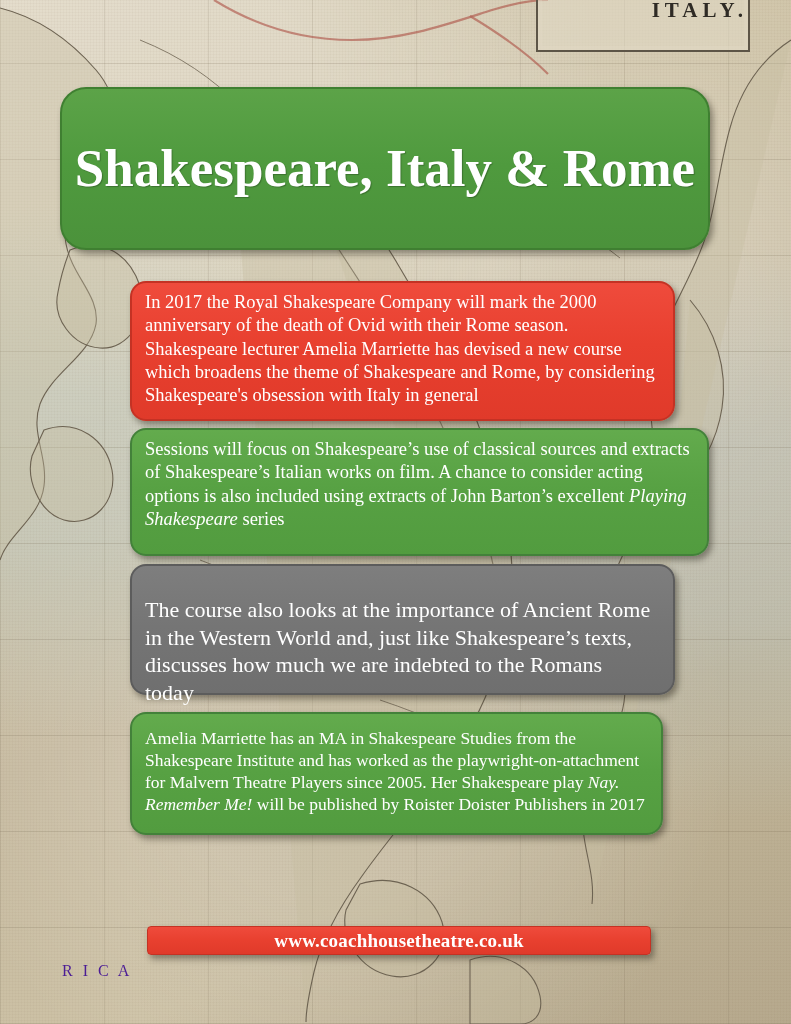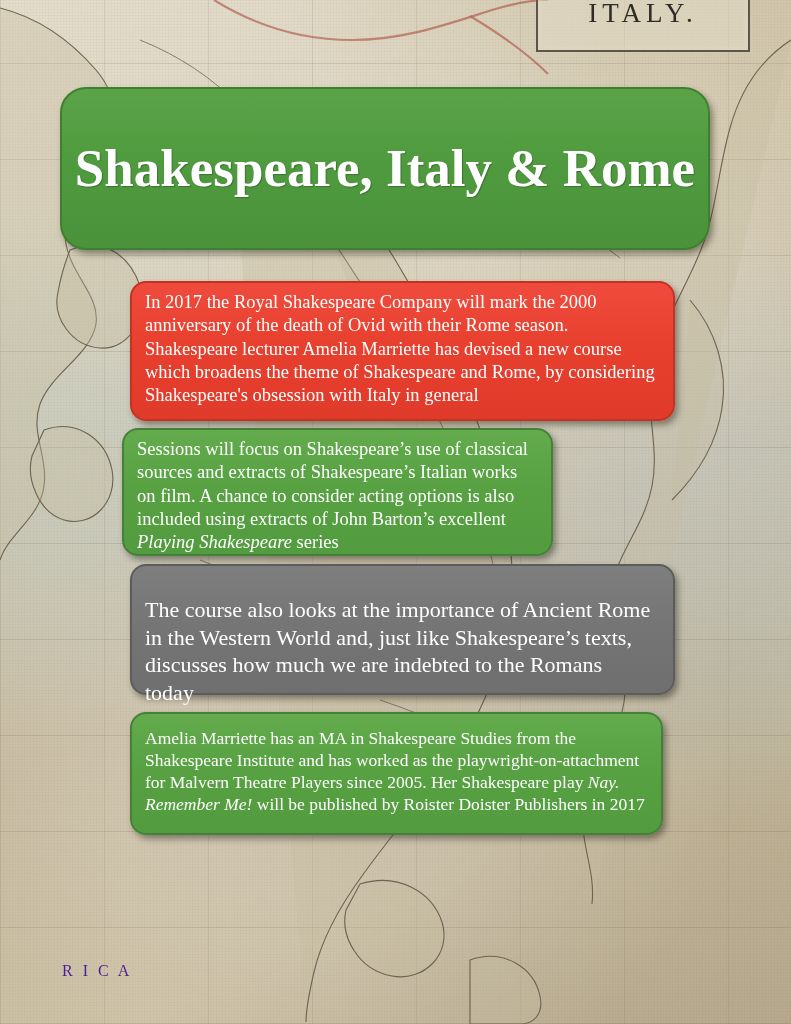--- a/index.html
+++ b/index.html
@@ -81,26 +81,27 @@
     padding-top: 4px;
     box-sizing: border-box;
   }
   .cart-small {
     font-size: 13px;
     letter-spacing: 4px;
     color: #433d33;
     font-family: "Liberation Serif", serif;
   }
   .cart-big {
-    font-size: 27px;
+    font-size: 21px;
     letter-spacing: 5px;
-    font-weight: normal;
+    font-weight: bold;
     color: #2f2b25;
     line-height: 1.02;
     font-family: "Liberation Serif", serif;
+    text-align: right;
   }
 
   .map-label {
     position: absolute;
     color: #4c1d95;
     font-size: 16px;
     letter-spacing: 3px;
     font-family: "Liberation Serif", serif;
   }
 
@@ -140,23 +141,23 @@
     top: 281px;
     width: 545px;
     height: 140px;
     background: linear-gradient(180deg, #ef4b3c 0%, #e8402f 45%, #e03a2a 100%);
     border: 2px solid #c43224;
     padding: 8px 10px 8px 13px;
     font-size: 18.5px;
   }
 
   .box-green {
-    left: 122px;
+    left: 130px;
     top: 428px;
-    width: 431px;
+    width: 579px;
     height: 128px;
     background: linear-gradient(180deg, #63ab4d 0%, #57a143 48%, #529c3f 100%);
     border: 2px solid #43813a;
     padding: 8px 16px 8px 13px;
     font-size: 18.5px;
   }
 
   .box-grey {
     left: 130px;
     top: 564px;
@@ -264,14 +265,17 @@
   </div>
 
   <div class="box box-grey">
     <p class="para">The course also looks at the importance of Ancient Rome in the Western World and, just like Shakespeare’s texts, discusses how much we are indebted to the Romans today</p>
   </div>
 
   <div class="box box-green2">
     <p class="para"><span>Amelia Marriette has an MA in Shakespeare Studies from the Shakespeare Institute and has worked as the playwright-on-attachment for Malvern Theatre Players since 2005. Her Shakespeare play </span><span class="em">Nay. Remember Me!</span><span> will be published by Roister Doister Publishers in 2017</span></p>
   </div>
 
+  <div class="box box-url">
+    <span>www.coachhousetheatre.co.uk</span>
+  </div>
 
 </div>
 
 </body></html>

